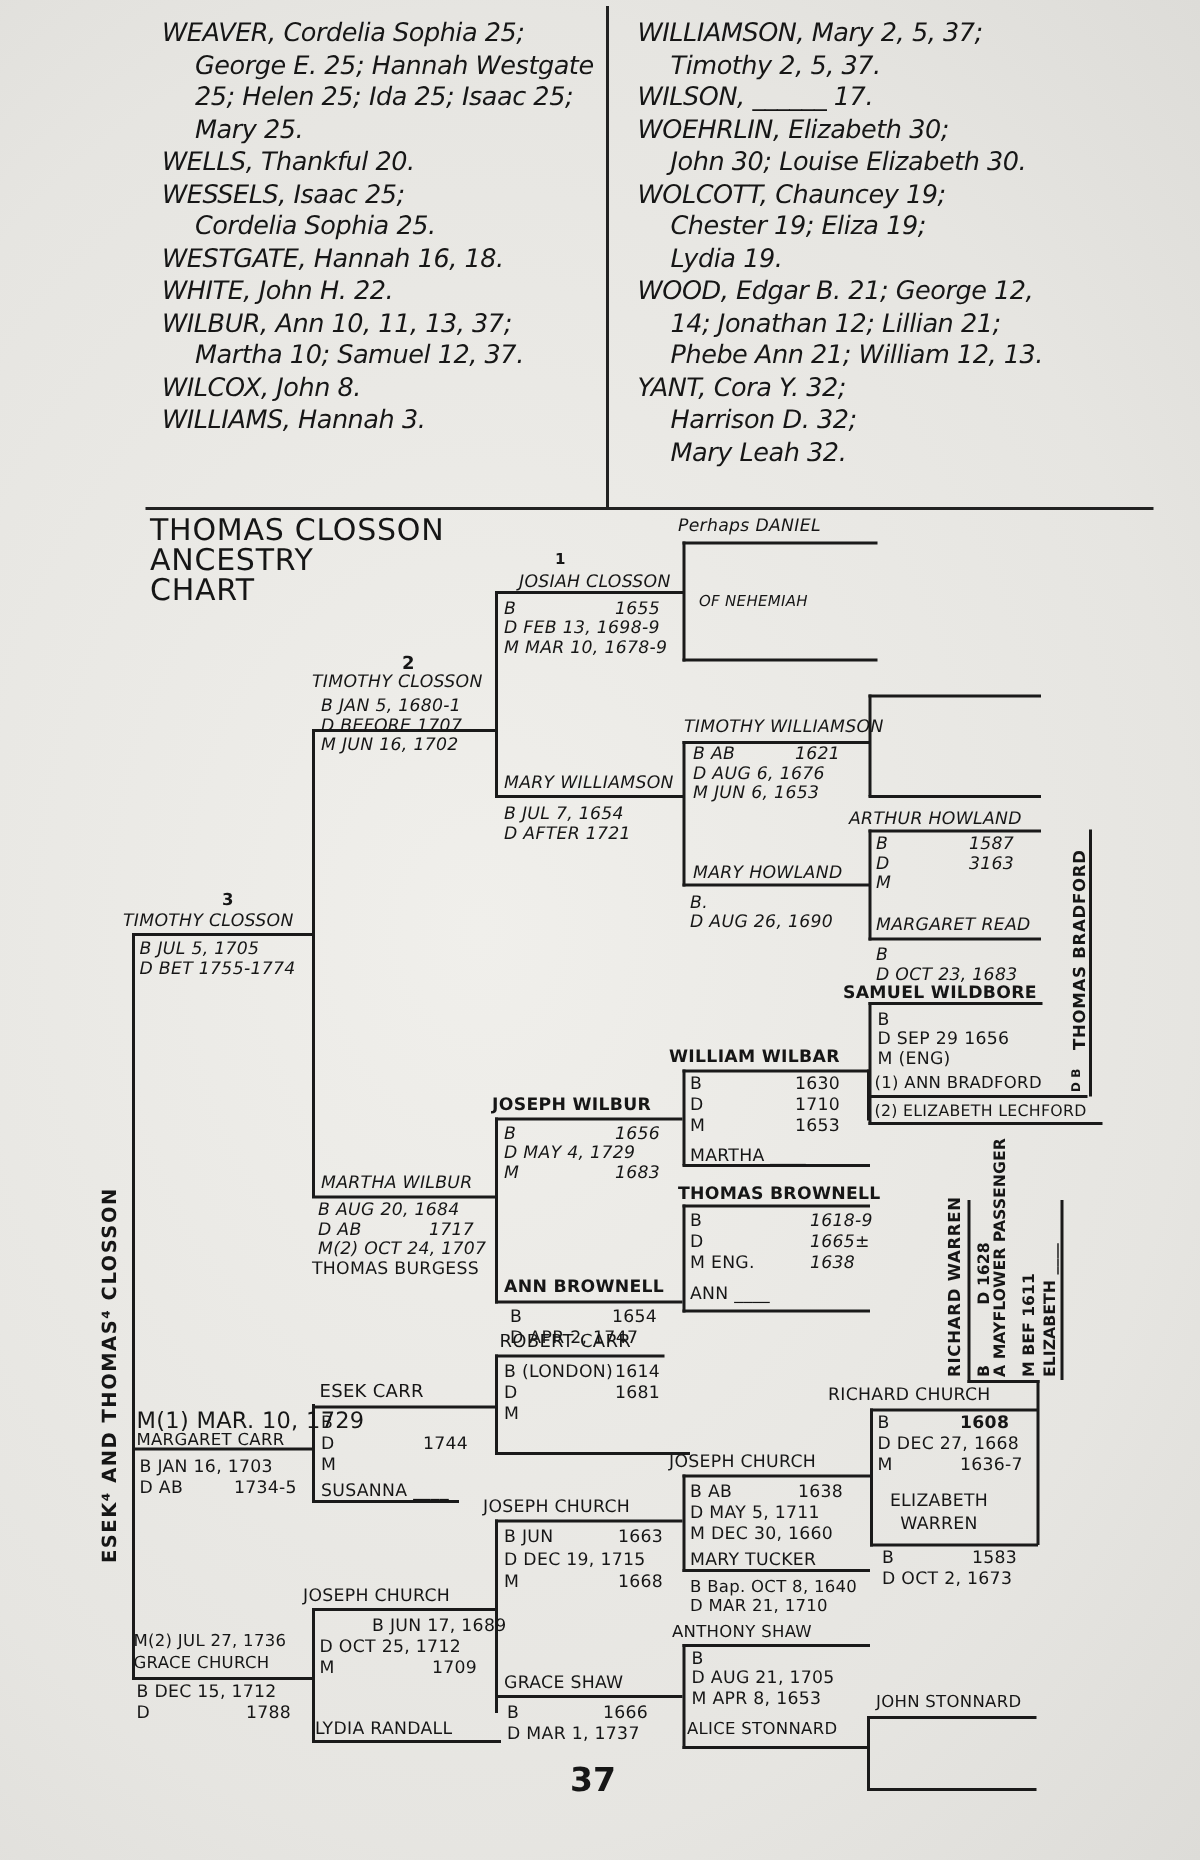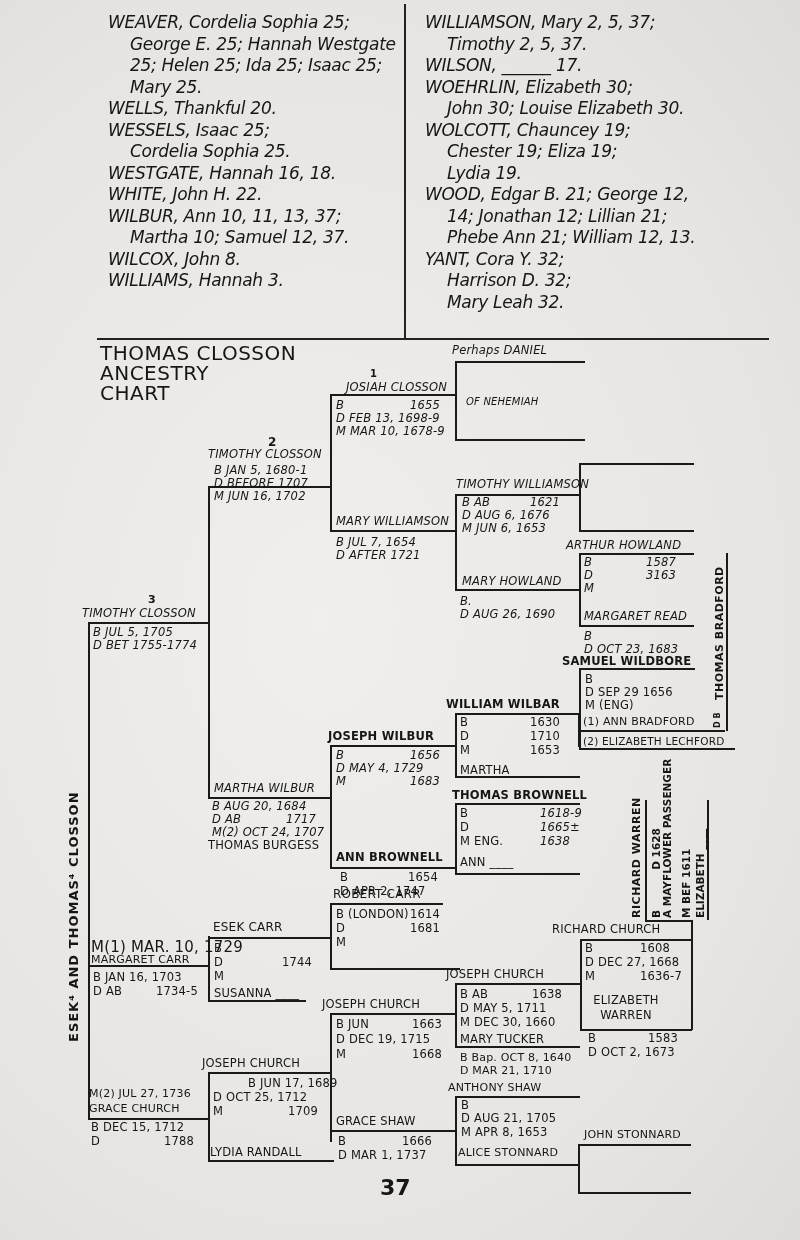--- a/index.html
+++ b/index.html
@@ -332,21 +332,21 @@
     <div class="t" style="left:91px;top:940px;font-weight:normal;font-size:15px;">M(1) MAR. 10, 1729</div>
     <div class="t" style="left:91px;top:953px;font-weight:normal;font-size:11px;">MARGARET CARR</div>
     <div class="t" style="left:93px;top:970px;font-weight:normal;">B JAN 16, 1703</div>
     <div class="t" style="left:93px;top:984px;font-weight:normal;">D AB</div>
     <div class="t" style="left:156px;top:984px;font-weight:normal;">1734-5</div>
   </div>
 
   <div>
     <div class="t" style="left:552px;top:922px;font-weight:normal;">RICHARD CHURCH</div>
     <div class="t" style="left:585px;top:941px;font-weight:normal;">B</div>
-    <div class="t" style="left:640px;top:941px;font-weight:normal;">1608</div>
+    <div class="t" style="left:640px;top:941px;font-weight:bold;">1608</div>
     <div class="t" style="left:585px;top:955px;font-weight:normal;">D DEC 27, 1668</div>
     <div class="t" style="left:585px;top:969px;font-weight:normal;">M</div>
     <div class="t" style="left:640px;top:969px;font-weight:normal;">1636-7</div>
   </div>
 
   <div>
     <div class="t" style="left:586px;top:993px;font-weight:normal;width:80px;white-space:normal;text-align:center;line-height:15px;">ELIZABETH WARREN</div>
     <div class="t" style="left:588px;top:1031px;font-weight:normal;">B</div>
     <div class="t" style="left:648px;top:1031px;font-weight:normal;">1583</div>
     <div class="t" style="left:588px;top:1045px;font-weight:normal;">D OCT 2, 1673</div>

